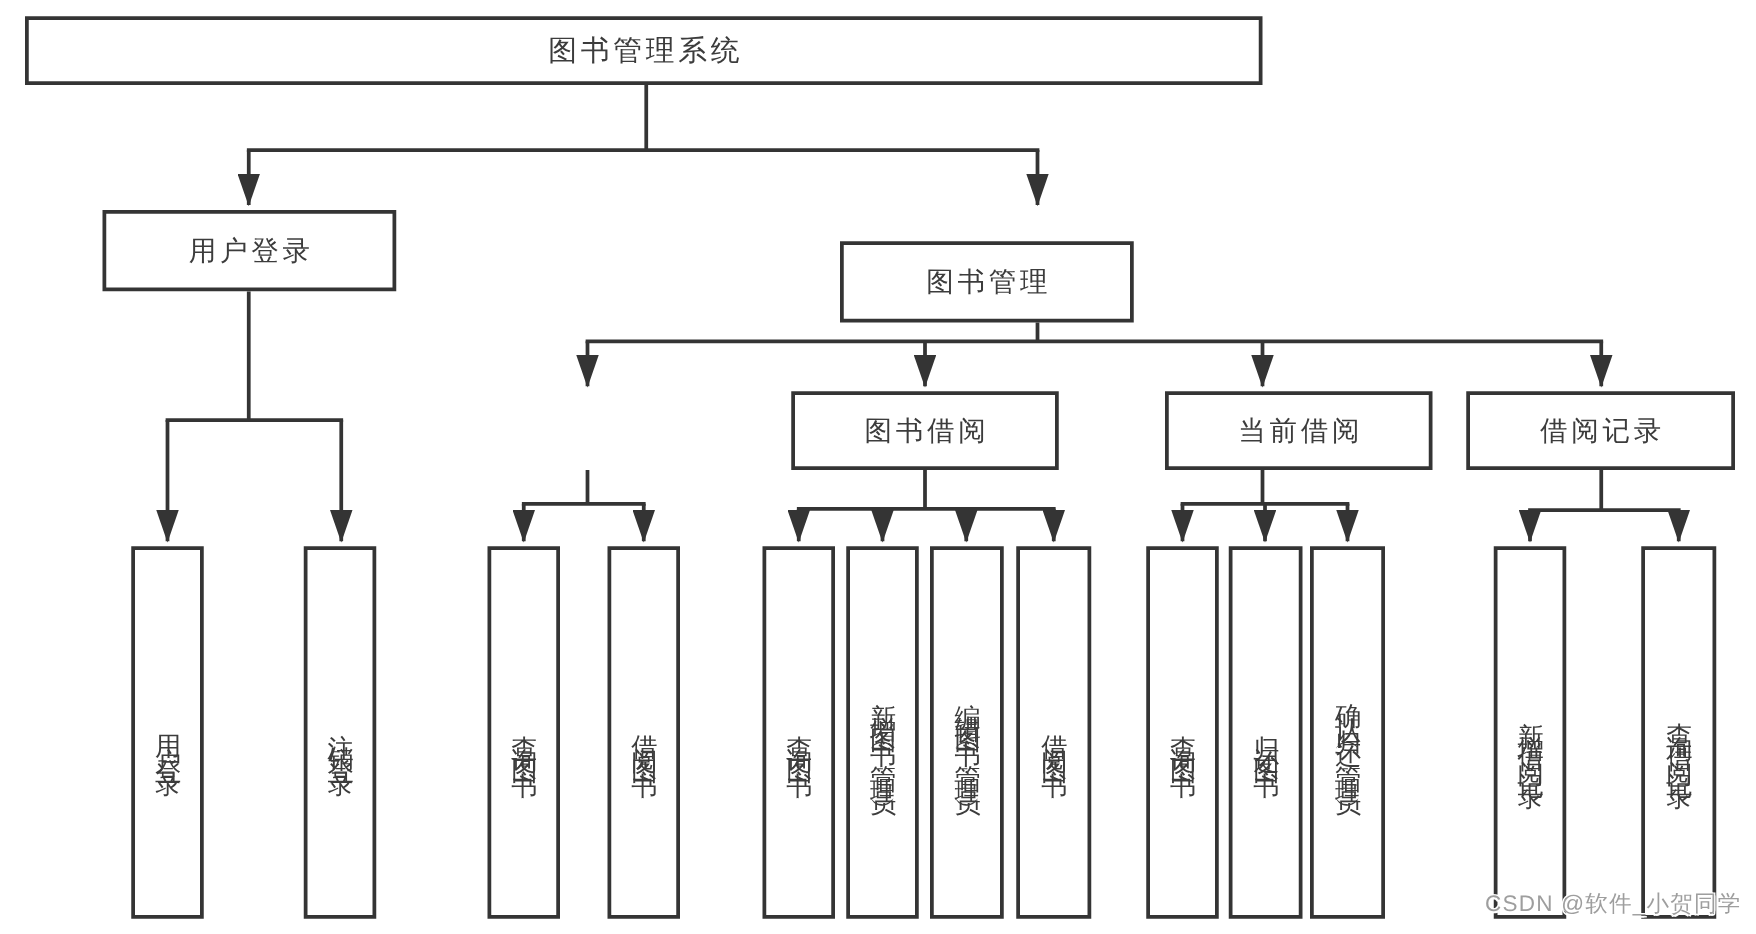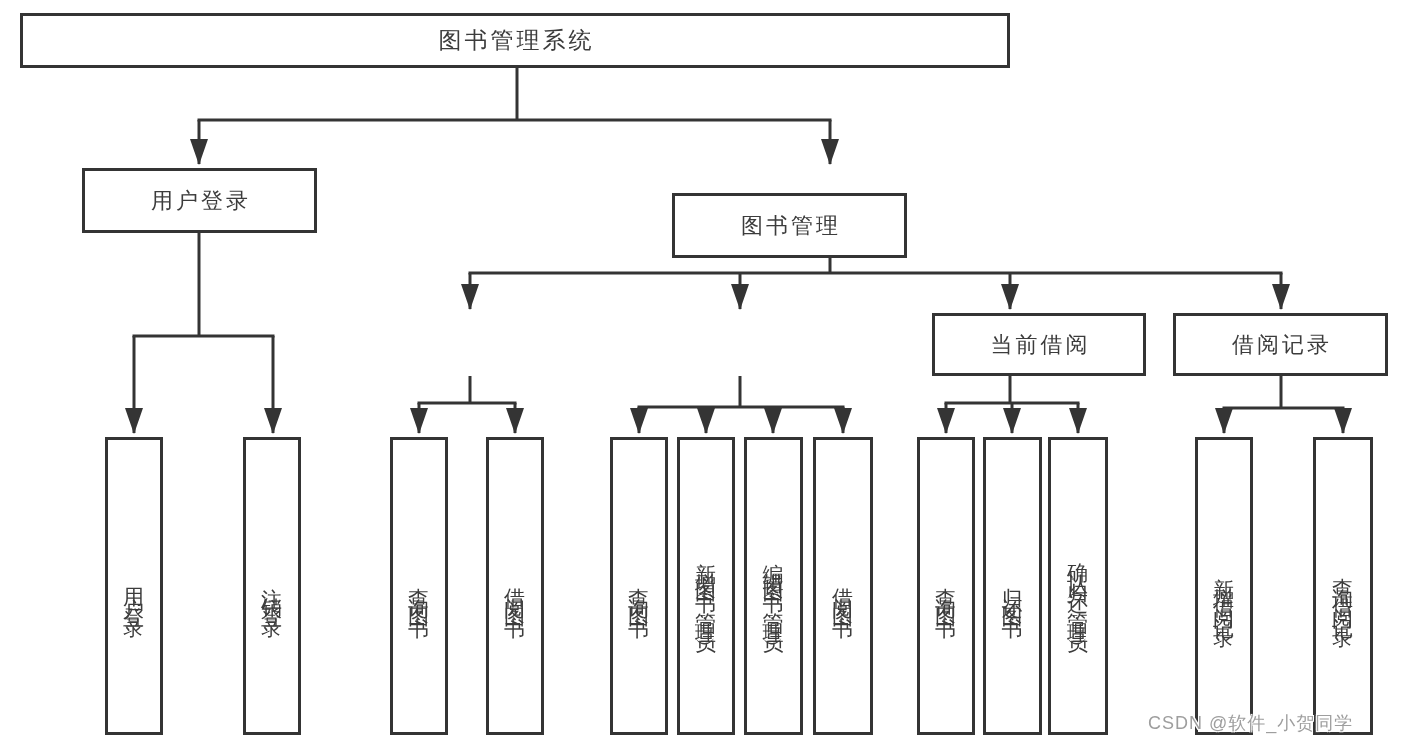--- a/index.html
+++ b/index.html
@@ -33,21 +33,21 @@
     writing-mode:vertical-rl;
     text-orientation:mixed;
     font-size:21px;
     letter-spacing:10px;
     line-height:1;
     white-space:nowrap;
     padding-top:10px; 
   }
   #watermark{
     position:absolute;
-    left:1148px;top:711px;
+    left:1188px;top:711px;
     font-size:18px;
     letter-spacing:1px;
     color:var(--watermark);
     text-shadow:1px 1px 0 #ffffff,-1px -1px 0 #ffffff,1px -1px 0 #ffffff,-1px 1px 0 #ffffff;
     white-space:nowrap;
   }
 </style>
 </head>
 <body>
 
@@ -105,20 +105,23 @@
     <span class="lbl">图书管理系统</span>
   </div>
 
   <div class="node hbox" style="left:82px;top:168px;width:235px;height:65px;">
     <span class="lbl">用户登录</span>
   </div>
   <div class="node hbox" style="left:672px;top:168px;width:235px;height:65px;margin-top:25px;">
     <span class="lbl">图书管理</span>
   </div>
 
+  <div class="node hbox" style="left:633px;top:313px;width:214px;height:63px;">
+    <span class="lbl">图书借阅</span>
+  </div>
   <div class="node hbox" style="left:903px;top:313px;width:214px;height:63px;margin-left:29px;">
     <span class="lbl">当前借阅</span>
   </div>
   <div class="node hbox" style="left:1173px;top:313px;width:215px;height:63px;">
     <span class="lbl">借阅记录</span>
   </div>
 
   <div class="node vbox" style="left:105px;top:437px;width:58px;height:298px;">
     <span class="lbl">用户登录</span>
   </div>

